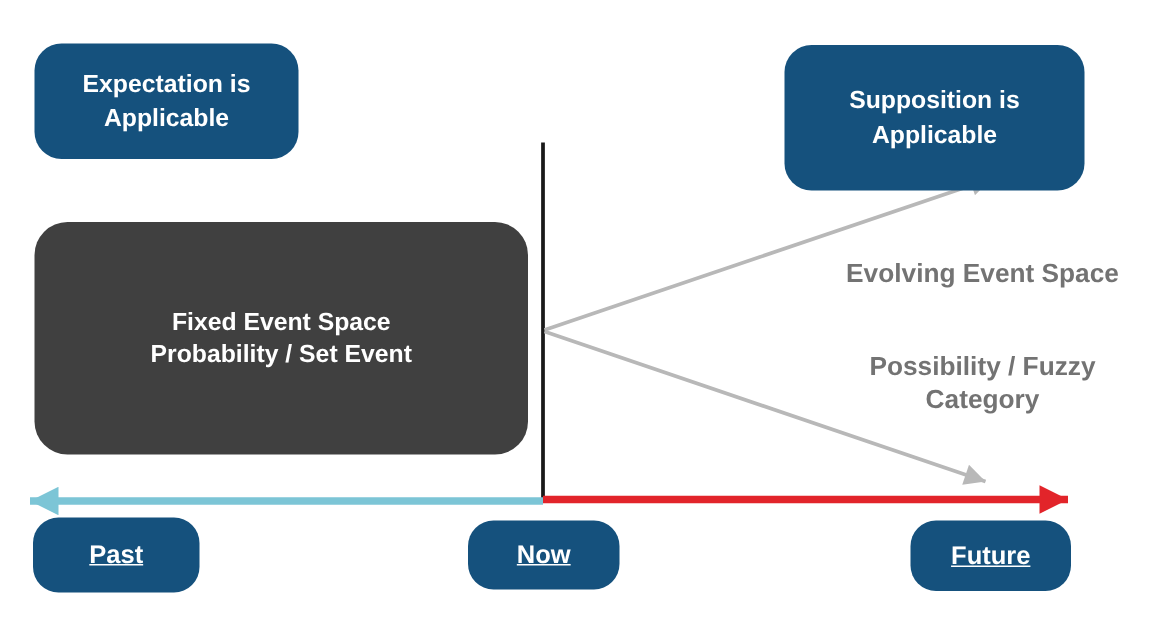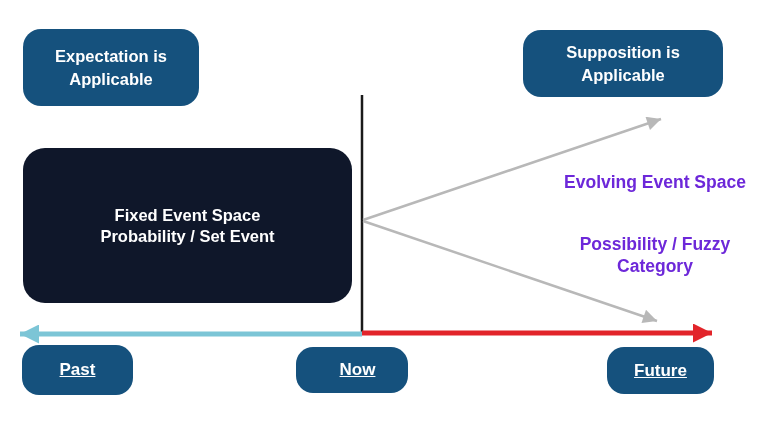--- a/index.html
+++ b/index.html
@@ -28,49 +28,49 @@
     border-radius: 18px;
     display: flex;
     flex-direction: column;
     align-items: center;
     justify-content: center;
     text-align: center;
   }
   .badge .line { line-height: 23px; font-size: 16.5px; }
   .badge-small .line { line-height: 20px; font-size: 17px; text-decoration: underline; }
   #badge-expectation { left: 23px; top: 29px; width: 176px; height: 77px; }
-  #badge-supposition { left: 523px; top: 30px; width: 200px; height: 67px; }
+  #badge-supposition { left: 523px; top: 30px; width: 200px; height: 97px; }
   #fixed-box {
     position: absolute;
     left: 23px; top: 148px;
     width: 329px; height: 155px;
-    background: #0f172a;
+    background: #404040;
     border-radius: 22px;
     color: #ffffff;
     font-weight: 700;
     font-size: 16.5px;
     display: flex;
     flex-direction: column;
     align-items: center;
     justify-content: center;
     text-align: center;
   }
   #fixed-box .line { line-height: 21px; }
   .right-label {
     position: absolute;
-    color: #6d28d9;
+    color: #737373;
     font-weight: 700;
     font-size: 17.5px;
     text-align: center;
   }
   #evolving-label { left: 545px; top: 172px; width: 220px; }
   #possibility-label { left: 565px; top: 234px; width: 180px; }
   .right-label .line { line-height: 21.5px; }
   #badge-past   { left: 22px;  top: 345px; width: 111px; height: 50px; border-radius: 17px; }
-  #badge-now    { left: 296px; top: 347px; width: 101px; height: 46px; border-radius: 17px; padding-left: 11px; }
+  #badge-now    { left: 312px; top: 347px; width: 101px; height: 46px; border-radius: 17px; }
   #badge-future { left: 607px; top: 347px; width: 107px; height: 47px; border-radius: 17px; justify-content: center; }
 </style>
 </head>
 <body>
 
 <div id="canvas">
 
   <svg id="arrow-layer" viewBox="0 0 768 422" xmlns="http://www.w3.org/2000/svg">
     <defs>
       <marker id="head-cyan" viewBox="0 0 10 10" refX="10" refY="5" markerWidth="30" markerHeight="19" orient="auto" markerUnits="userSpaceOnUse">

